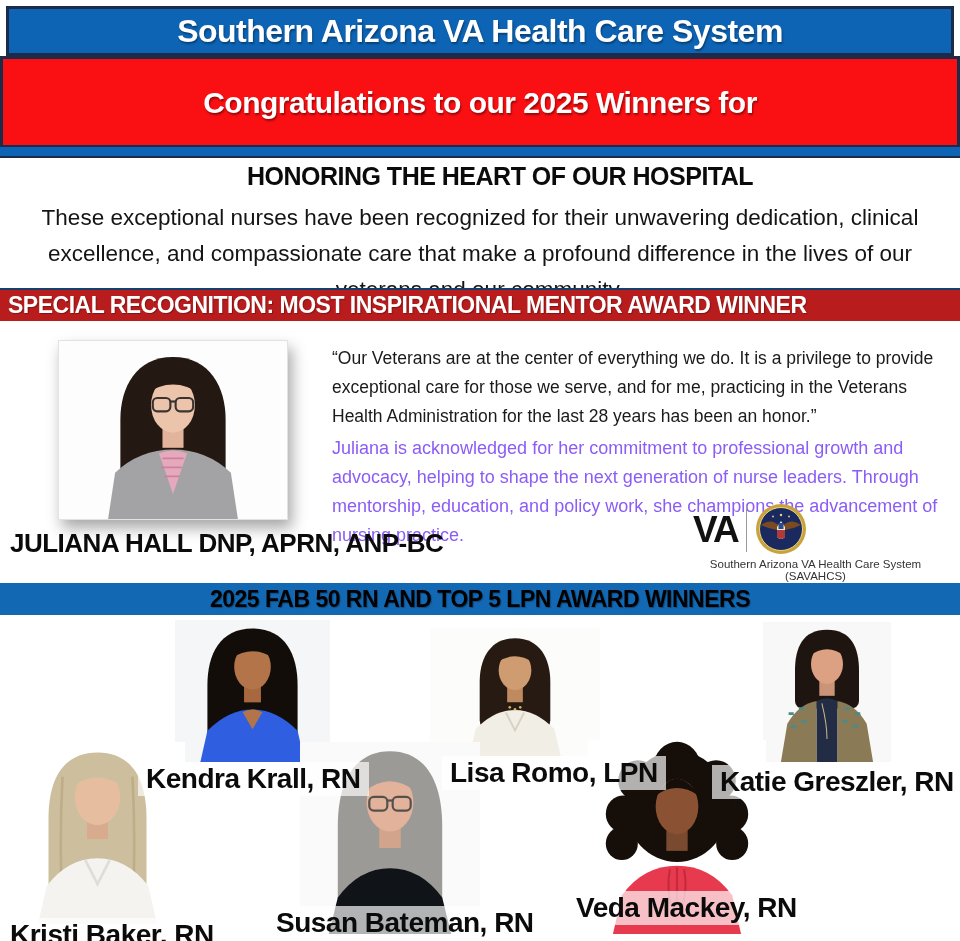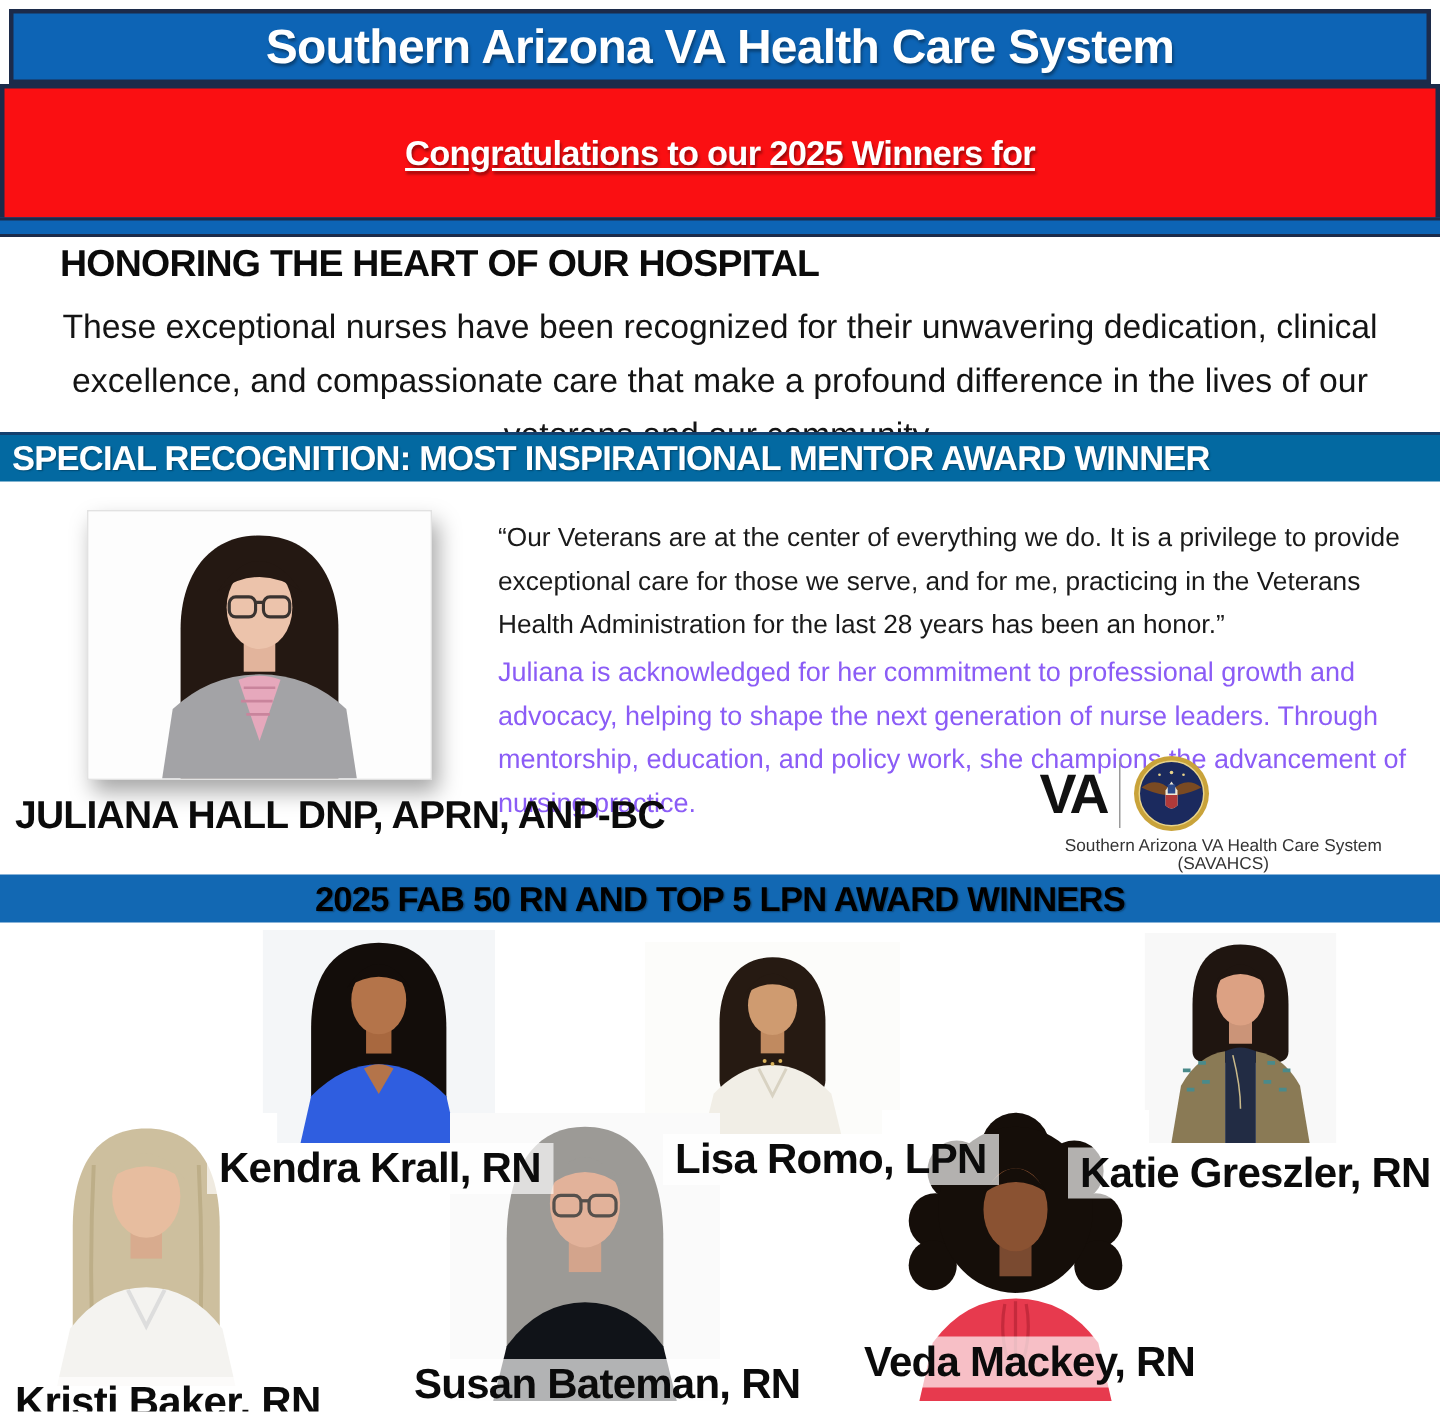--- a/index.html
+++ b/index.html
@@ -8,33 +8,33 @@
   .abs{position:absolute;}
 
   
   .top-band{left:6px;right:6px;top:6px;height:44px;background:#0d64b5;
     border:3px solid #1c2b4a;display:flex;align-items:center;justify-content:center;}
   .top-band .txt{color:#fff;font-weight:bold;font-size:32px;letter-spacing:-0.5px;
     text-shadow:1px 2px 2px rgba(0,0,0,.35);}
   .red-band{left:0;right:0;top:56px;height:86px;background:#fa0f12;
     border:3px solid #1c2b4a;display:flex;flex-direction:column;
     align-items:center;justify-content:center;}
-  .red-band .txt{color:#fff;font-weight:bold;font-size:23px;line-height:43px;
-    letter-spacing:-0.5px;text-shadow:1px 2px 2px rgba(0,0,0,.4);text-decoration:underline;}
+  .red-band .txt{color:#fff;font-weight:bold;font-size:30px;line-height:43px;
+    letter-spacing:-0.5px;text-shadow:1px 2px 2px rgba(0,0,0,.4);}
   .blue-strip{left:0;right:0;top:145px;height:9px;background:#0d64b5;
     border-top:2px solid #1c2b4a;border-bottom:2px solid #1c2b4a;}
 
   
-  .heading{left:0;right:0;top:162px;text-align:left;font-weight:bold;
+  .heading{left:0;right:0;top:162px;text-align:center;font-weight:bold;
     font-size:25px;letter-spacing:-0.5px;padding-left:40px;}
   .intro{left:28px;right:28px;top:200px;text-align:center;font-size:22.5px;
     line-height:36px;color:#141414;}
 
   
-  .sr-bar{left:0;right:0;top:288px;height:31px;background:#0369a1;
+  .sr-bar{left:0;right:0;top:288px;height:31px;background:#b91c1c;
     border-top:2px solid #14406e;display:flex;align-items:center;}
   .sr-bar .txt{color:#fff;font-weight:bold;font-size:23px;letter-spacing:-0.5px;
     padding-left:8px;text-shadow:1px 1px 1px rgba(0,0,0,.3);}
   .win-bar{left:0;right:0;top:583px;height:32px;background:#1268b3;
     display:flex;align-items:center;justify-content:center;}
   .win-bar .txt{color:#000000;font-weight:bold;font-size:23px;letter-spacing:-0.5px;
     text-shadow:1px 1px 1px rgba(0,0,0,.3);}
 
   
   .mentor-photo{left:58px;top:340px;width:228px;height:178px;background:#fdfdfd;

